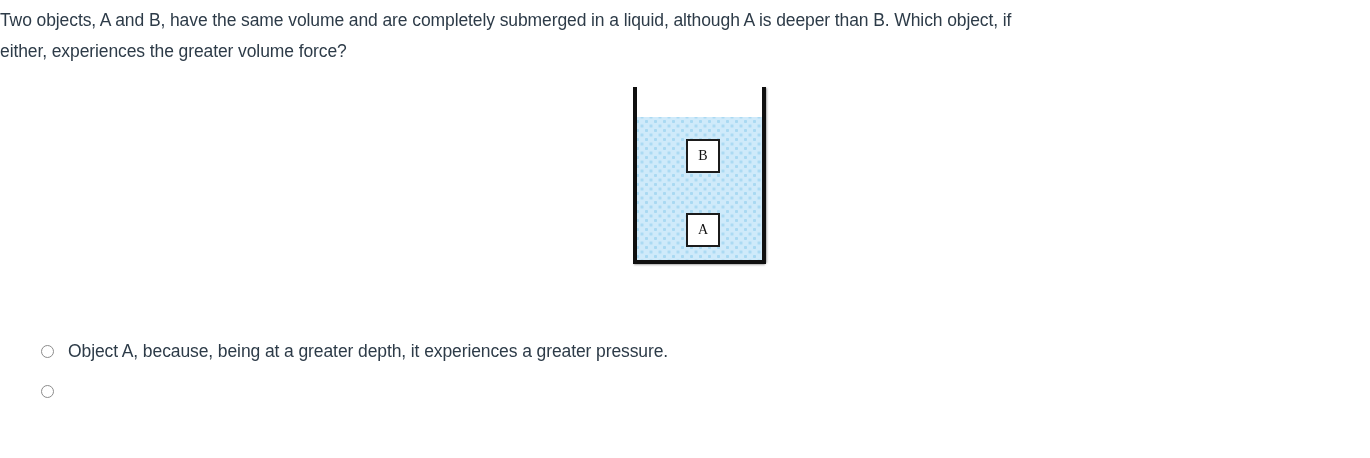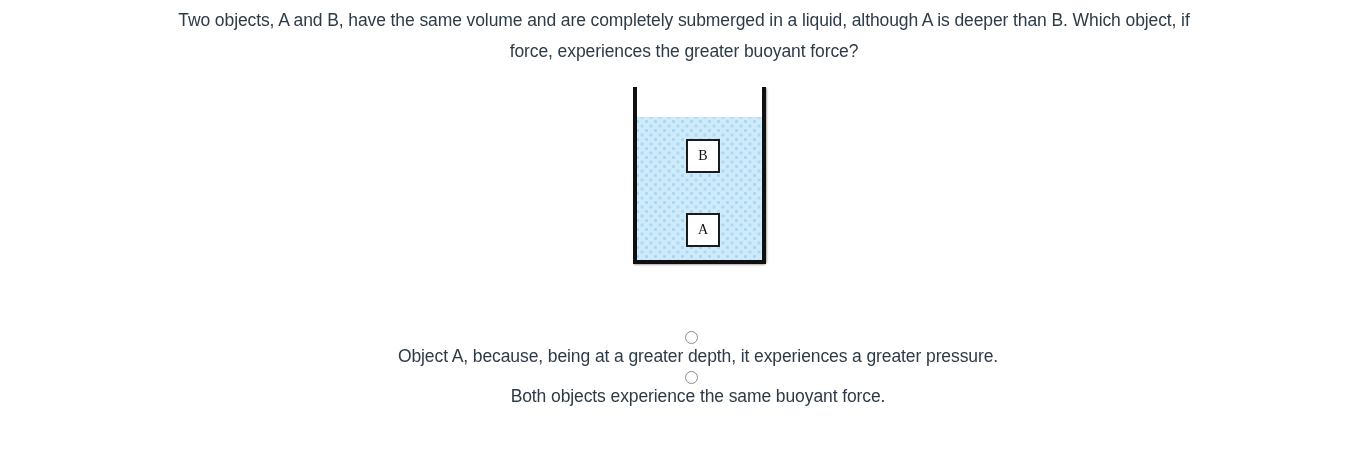--- a/index.html
+++ b/index.html
@@ -24,21 +24,20 @@
     width: 1368px;
     font-size: 17.5px;
     line-height: 31px;
     letter-spacing: -0.1px;
     color: #2d3b48;
     white-space: nowrap;
   }
   .stem-line {
     display: block;
     white-space: nowrap;
-    text-align: center;
   }
 
   
   .diagram {
     position: absolute;
     left: 624px;
     top: 83px;
     width: 156px;
     height: 186px;
   }
@@ -111,21 +110,20 @@
   .options {
     position: absolute;
     left: 41px;
     top: 331px;
     width: 1300px;
   }
   .option-row {
     display: flex;
     align-items: center;
     height: 40px;
-    flex-direction: column;
   }
   .radio {
     width: 13px;
     height: 13px;
     border: 1.4px solid #8c8c8c;
     border-radius: 50%;
     background: #ffffff;
     flex: 0 0 auto;
     box-sizing: border-box;
   }
@@ -136,21 +134,21 @@
     letter-spacing: -0.1px;
     color: #2d3b48;
     white-space: nowrap;
   }
 </style>
 </head>
 <body>
 
 <div class="question-stem">
   <span class="stem-line">Two objects, A and B, have the same volume and are completely submerged in a liquid, although A is deeper than B. Which object, if</span>
-  <span class="stem-line">force, experiences the greater buoyant force?</span>
+  <span class="stem-line">either, experiences the greater volume force?</span>
 </div>
 
 <div class="diagram">
   <div class="beaker">
     <div class="liquid"></div>
     <div class="wall-left"></div>
     <div class="wall-right"></div>
     <div class="wall-bottom"></div>
     <div class="block block-b">
       <span>B</span>
@@ -161,15 +159,14 @@
   </div>
 </div>
 
 <div class="options">
   <div class="option-row">
     <span class="radio"></span>
     <span class="option-label">Object A, because, being at a greater depth, it experiences a greater pressure.</span>
   </div>
   <div class="option-row">
     <span class="radio"></span>
-    <span class="option-label">Both objects experience the same buoyant force.</span>
   </div>
 </div>
 
 </body></html>

